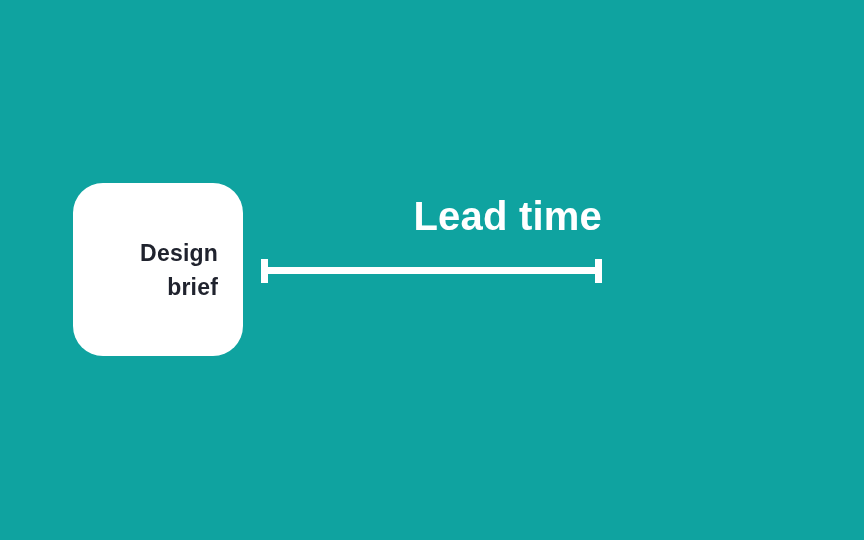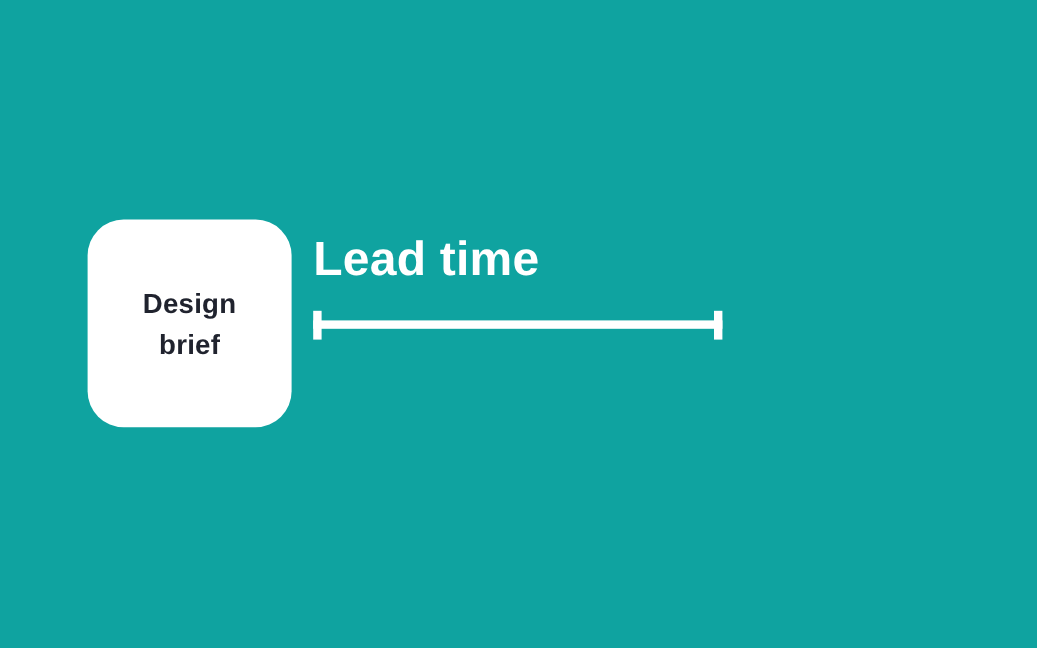--- a/index.html
+++ b/index.html
@@ -22,33 +22,33 @@
     background: var(--card-bg, #ffffff);
     border-radius: 30px;
     display: flex;
     align-items: center;
     justify-content: center;
   }
   .card--left  { left: 73px; }
   .card--right { left: 621px; }
   .card-label {
     max-width: 120px;
-    text-align: center;
+    text-align: right;
     font-size: 23px;
     font-weight: 700;
     line-height: 34px;
     color: var(--card-text, #20232e);
     letter-spacing: 0.2px;
   }
   .lead-time-label {
     position: absolute;
     left: 261px;
     top: 196px;
     width: 341px;
-    text-align: left;
+    text-align: right;
     font-size: 40px;
     font-weight: 700;
     line-height: 1;
     color: var(--label-text, #ffffff);
     letter-spacing: 0.2px;
   }
   .measure-line {
     position: absolute;
     left: 261px;
     top: 259px;

